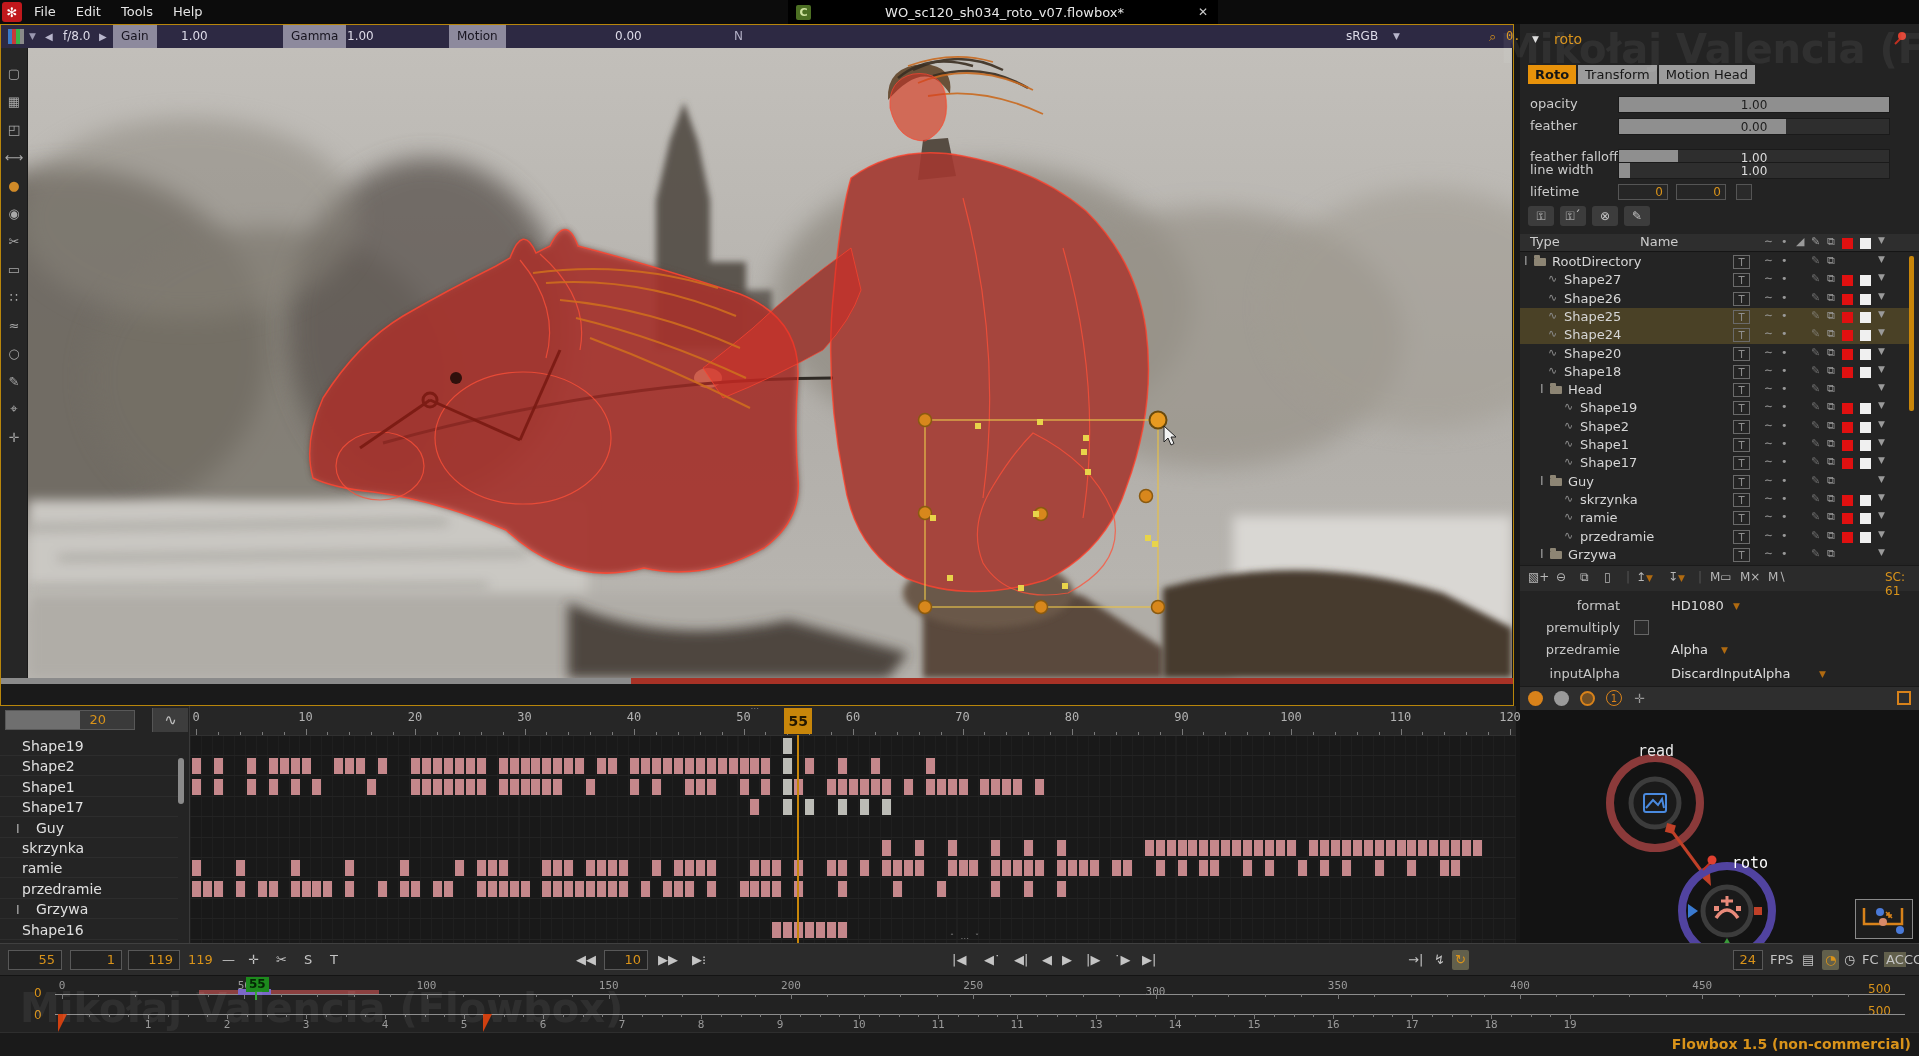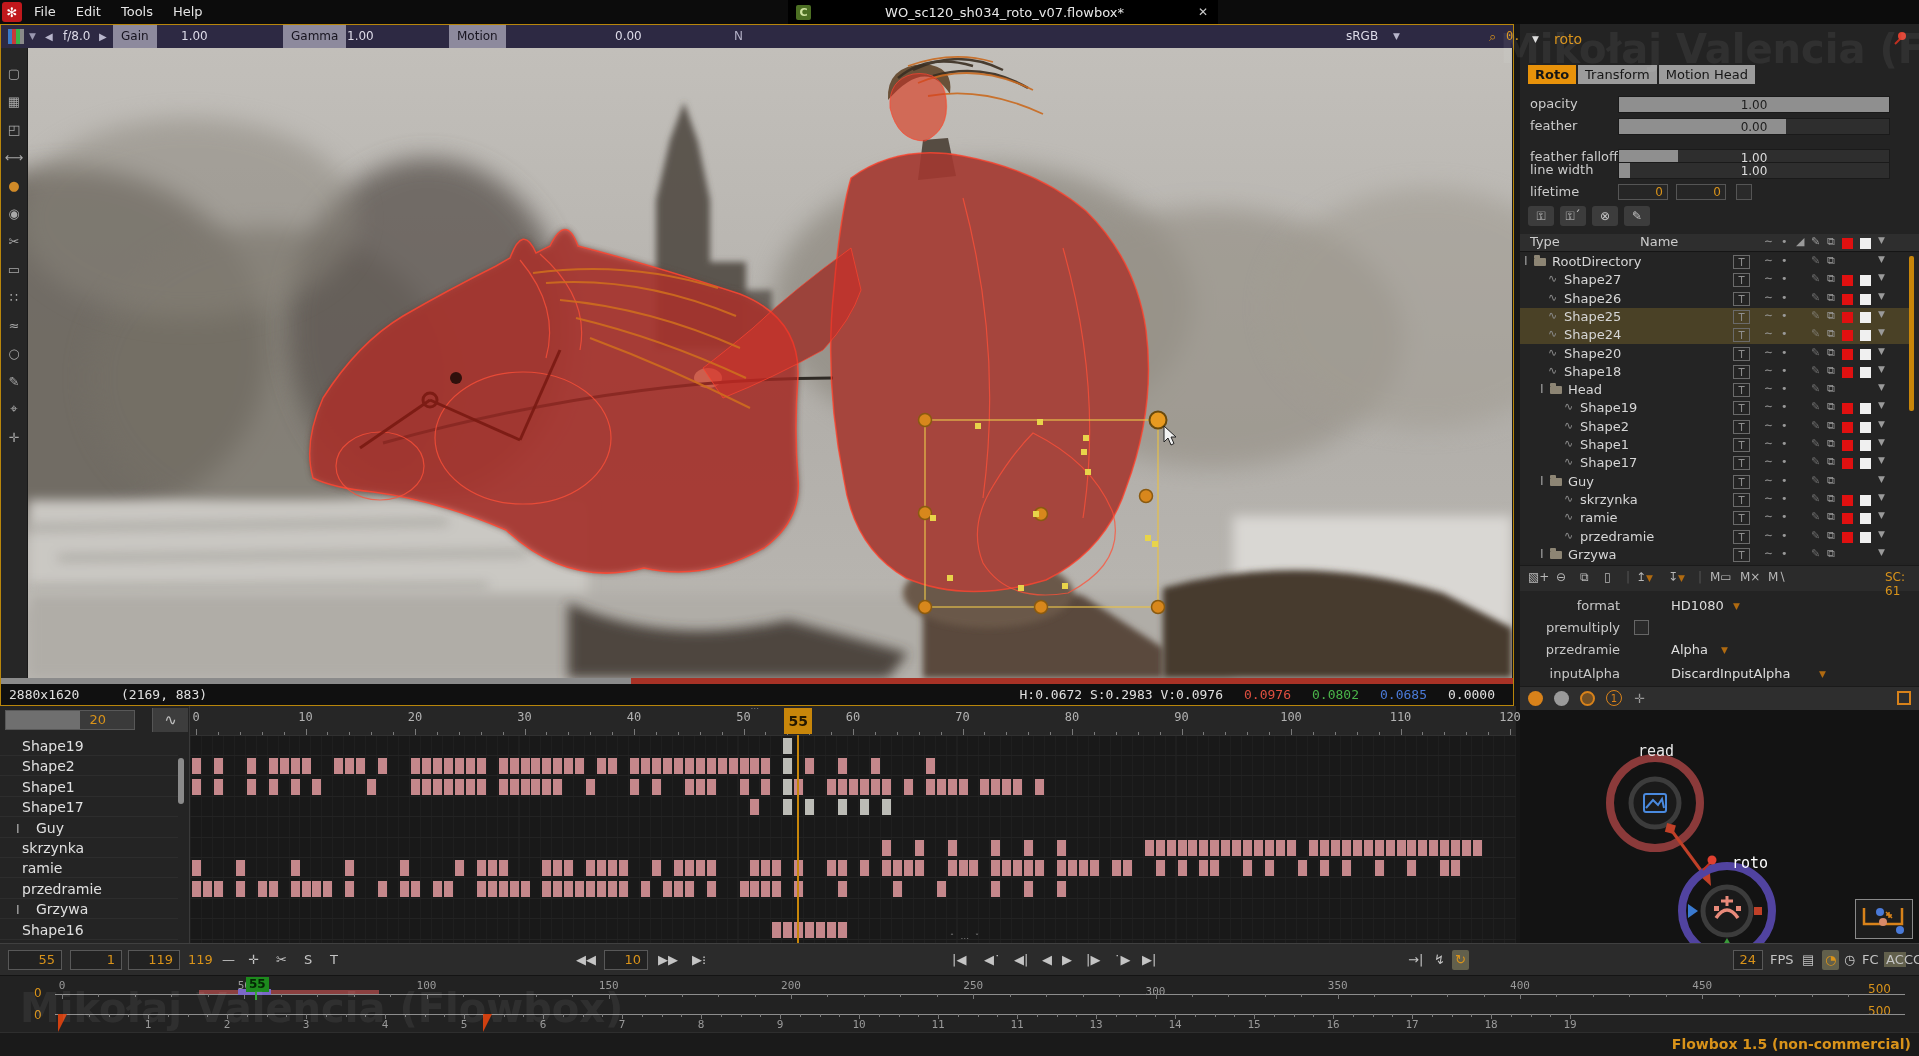--- a/index.html
+++ b/index.html
@@ -315,29 +315,20 @@
       <div class="ltool" style="margin-top: 2px;">∷</div>
       <div class="ltool" style="margin-top: 2px;">≈</div>
       <div class="ltool" style="margin-top: 2px;">○</div>
       <div class="ltool" style="margin-top: 2px;">✎</div>
       <div class="ltool" style="margin-top: 2px;">⌖</div>
       <div class="ltool" style="margin-top: 2px;">✛</div>
     </div>
 
   <div class="abs" id="cache-strip">
     <div class="abs" id="cache-red"></div>
-  </div>
-  <div class="abs" id="viewer-status">
-    <span class="mono" style="position:absolute;left:8px">2880x1620</span>
-    <span class="mono" style="position:absolute;left:120px">(2169, 883)</span>
-    <span class="mono" style="position:absolute;right:290px">H:0.0672 S:0.2983 V:0.0976</span>
-    <span class="mono" style="position:absolute;right:222px;color:#e05040">0.0976</span>
-    <span class="mono" style="position:absolute;right:154px;color:#4ab44a">0.0802</span>
-    <span class="mono" style="position:absolute;right:86px;color:#4a7ad8">0.0685</span>
-    <span class="mono" style="position:absolute;right:18px">0.0000</span>
   </div>
 </div>
 
 <div class="abs" id="props">
   <div class="abs" id="roto-hdr">
     <span style="position:absolute;left:12px;top:4px;color:#ddd;font-size:9px">▼</span>
     <span style="position:absolute;left:34px;top:1px;color:#d9931a;font-size:14px">roto</span>
     <svg style="position:absolute;right:10px;top:0" width="18" height="18">
       <line x1="4" y1="14" x2="10" y2="8" stroke="#c03020" stroke-width="2"></line>
       <circle cx="11" cy="6" r="4" fill="#e04030"></circle>

